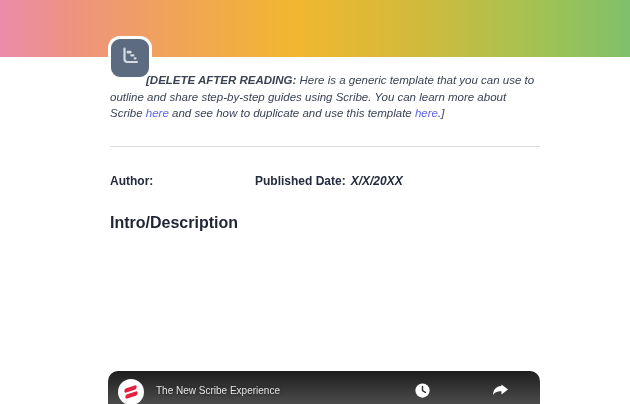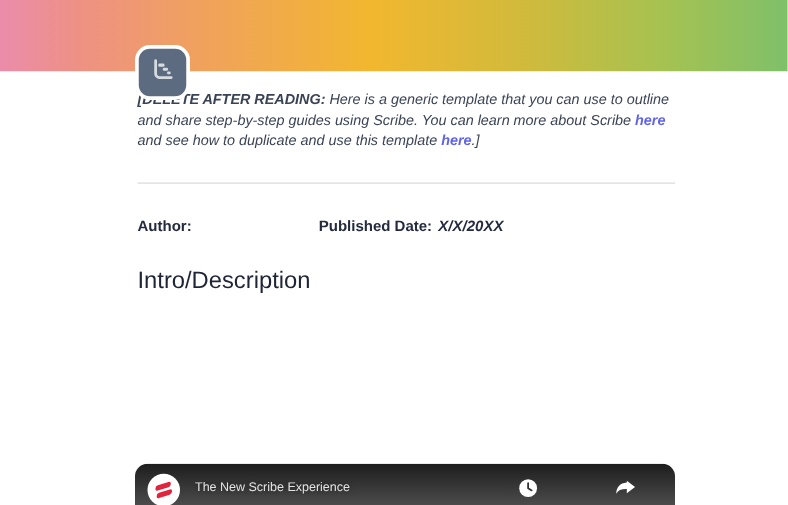--- a/index.html
+++ b/index.html
@@ -17,33 +17,33 @@
   .doc-icon svg { width:24px; height:24px; }
 
   
   .content { position:absolute; left:110px; top:57px; width:430px; }
 
   .title { margin-top:44px; font-size:19px; font-weight:bold; color:#1f2535;
     letter-spacing:.2px; }
 
   .note { margin-top:15px; font-size:11.5px; line-height:16.5px;
     font-style:italic; color:#3a4354; }
-  .note .b { font-weight:bold; }
-  .note .link { color:#6063e5; font-weight:bold; cursor:pointer; }
+  .note .b { font-weight:bold;margin-left:36px; }
+  .note .link { color:#6063e5; font-weight:normal; cursor:pointer; }
 
   .divider { margin-top:24px; border:none; border-top:1.5px solid #dcdcdc; }
 
   .meta { margin-top:27px; display:flex; font-size:12px; font-weight:bold;
     color:#232b3d;align-items:center; }
   .meta .c1 { width:145px; }
   .meta .c2 { width:122px; }
   .meta .c3 { flex:1; }
   .meta .val { font-style:italic; margin-left:5px; }
 
-  .section-heading { margin-top:26px; font-size:19px; font-weight:normal;
+  .section-heading { margin-top:26px; font-size:16px; font-weight:bold;
     color:#1f2535; }
 
   .section-text { margin-top:17px; font-size:11.5px; line-height:16.5px;
     font-style:italic; color:#3a4354; }
 
   
   .video { position:absolute; left:108px; top:371px; width:432px; height:120px;
     border-radius:10px 10px 0 0; overflow:hidden;
     background:linear-gradient(180deg, rgba(18,18,18,.92) 0%,
       rgba(40,40,40,.55) 38%, rgba(120,120,120,.05) 80%), #9e9e9e; }

